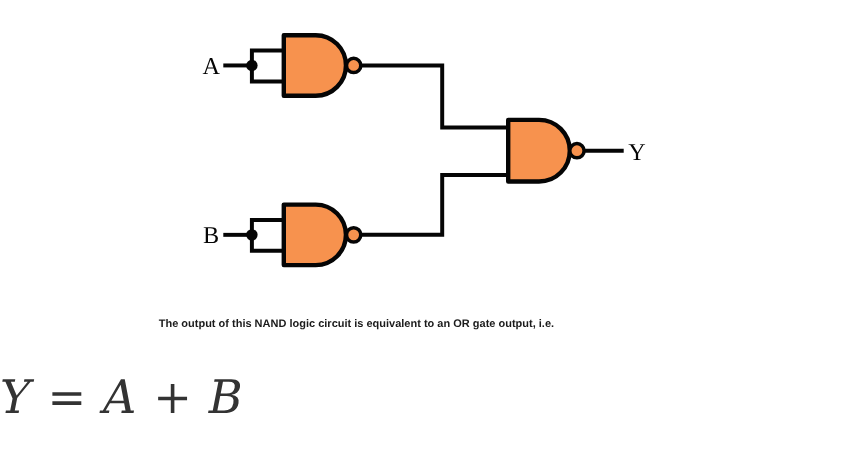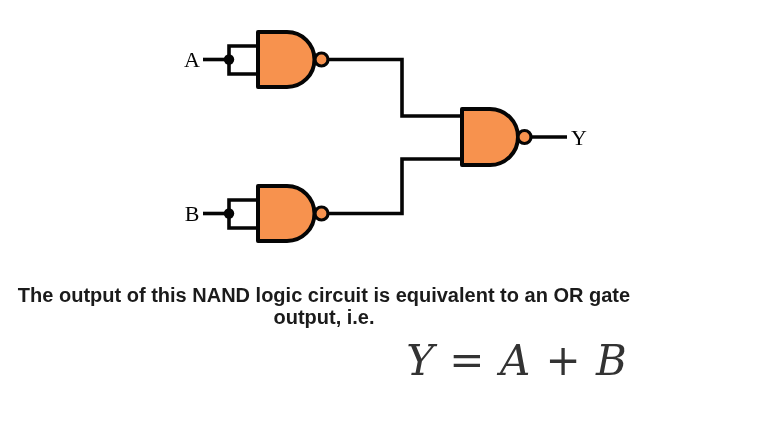--- a/index.html
+++ b/index.html
@@ -47,30 +47,30 @@
     fill: var(--line, #050505);
   }
   .caption {
     position: absolute;
     top: 284px;
     left: 0;
     width: 648px;
     text-align: center;
     font-family: "Liberation Sans", sans-serif;
     font-weight: 700;
-    font-size: 20px;
+    font-size: 10px;
     line-height: 22px;
     color: var(--caption-text, #1b1b1b);
   }
   .formula {
     position: absolute;
     top: 336px;
     left: 0;
     width: 628px;
-    text-align: right;
+    text-align: left;
     font-family: "DejaVu Serif", serif;
     font-style: italic;
     font-size: 42px;
     line-height: 50px;
     color: var(--formula-text, #333333);
     letter-spacing: 1px;
   }
 </style>
 </head>
 <body>

